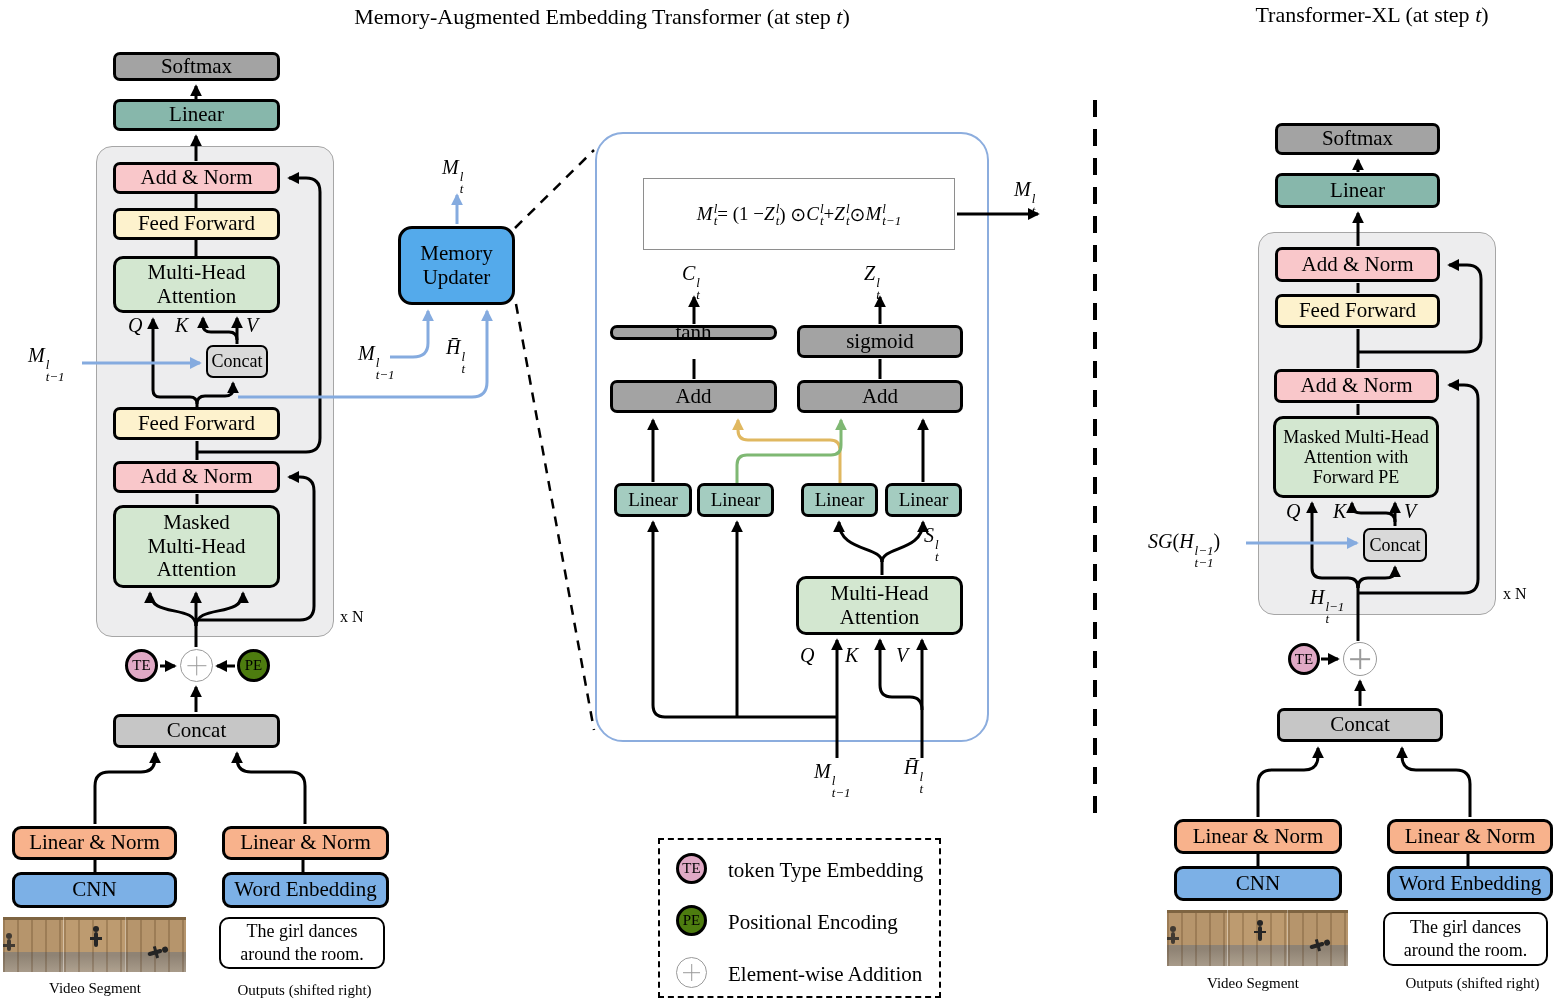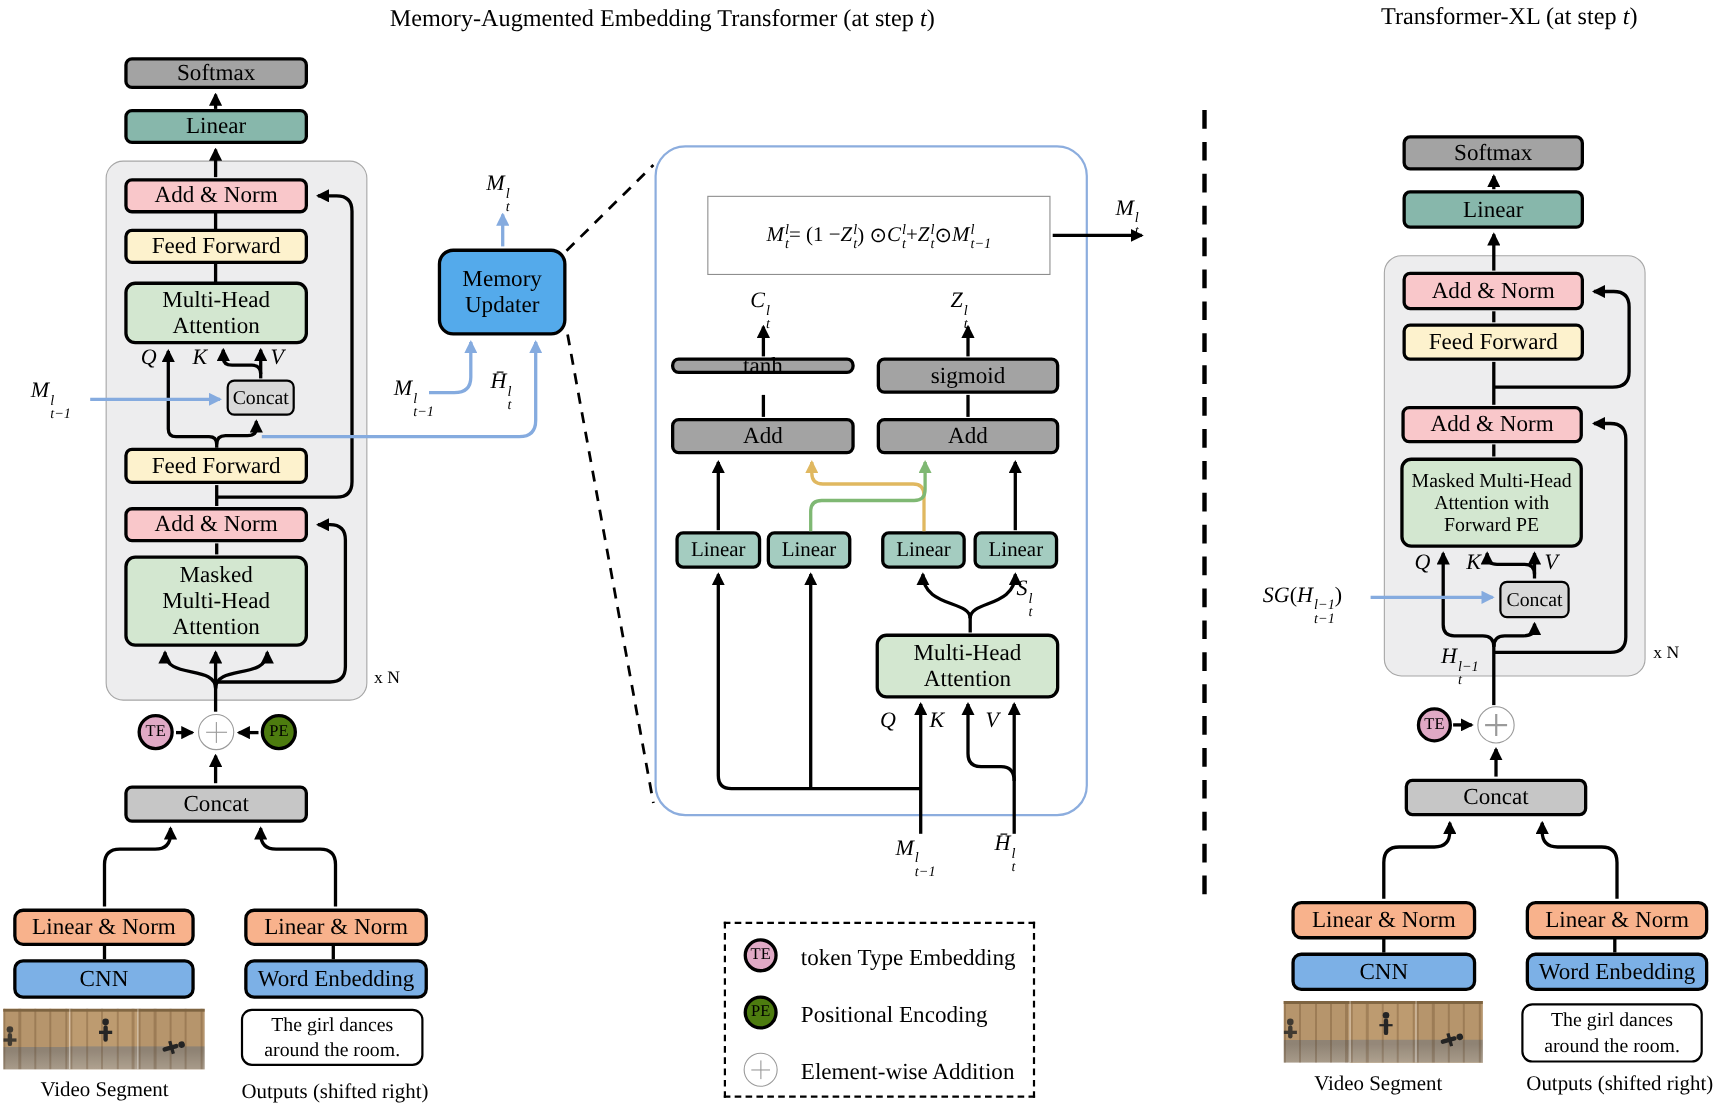--- a/index.html
+++ b/index.html
@@ -23,21 +23,21 @@
   .panel{position:absolute;box-sizing:border-box;border:2.5px solid #8cadde;border-radius:28px;
          background:#fff;z-index:1;}
   .eq{position:absolute;box-sizing:border-box;border:1.5px solid #8e8e8e;background:#fff;
       display:flex;align-items:center;justify-content:center;font-size:19px;z-index:2;}
   .mathlab{position:absolute;font-size:20px;white-space:nowrap;z-index:4;}
   .it{font-style:italic;}
   .stk{display:inline-flex;flex-direction:column;align-items:flex-start;font-size:13px;
        line-height:1;vertical-align:-0.55em;font-style:italic;margin-left:1px;}
   .stk span{display:block;height:12px;}
   .title{position:absolute;font-size:22px;text-align:center;z-index:2;}
-  .cap{position:absolute;font-size:19px;text-align:center;white-space:pre-line;z-index:2;}
+  .cap{position:absolute;font-size:15px;text-align:center;white-space:pre-line;z-index:2;}
   .xn{position:absolute;font-size:16px;z-index:2;}
   .circ{position:absolute;box-sizing:border-box;border-radius:50%;border:3px solid #000;
         display:flex;align-items:center;justify-content:center;font-size:15px;z-index:2;}
   .tep{background:#e0a9c5;}
   .pep{background:#4d7c0f;}
   .plus{position:absolute;box-sizing:border-box;background:#fff;border:1.5px solid #9a9a9a;
         border-radius:50%;z-index:2;}
   .plus::before,.plus::after{content:"";position:absolute;background:#9a9a9a;left:50%;top:50%;}
   .plus::before{width:62%;height:1.6px;transform:translate(-50%,-50%);}
   .plus::after{height:62%;width:1.6px;transform:translate(-50%,-50%);}

